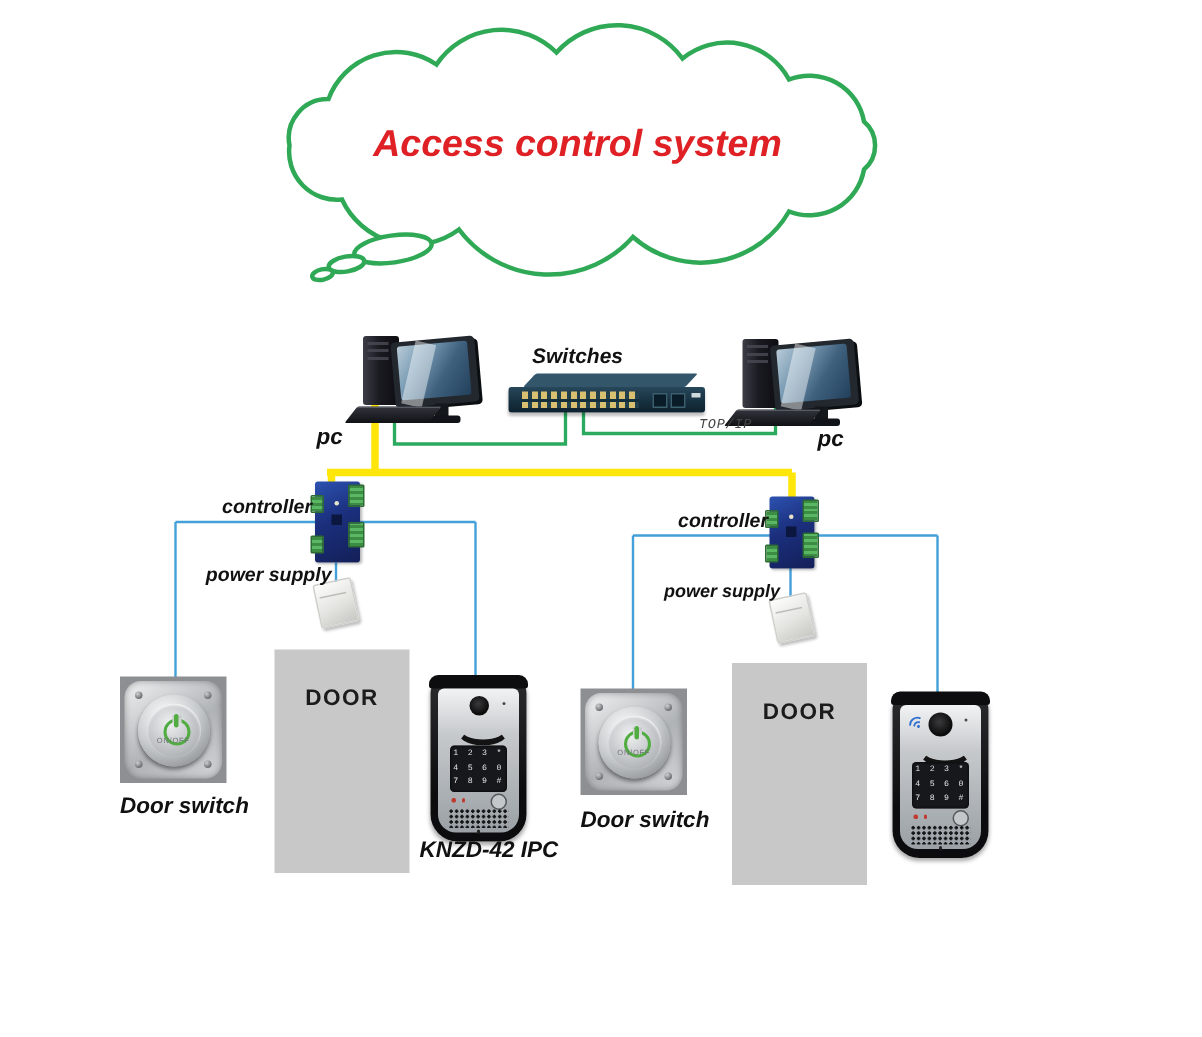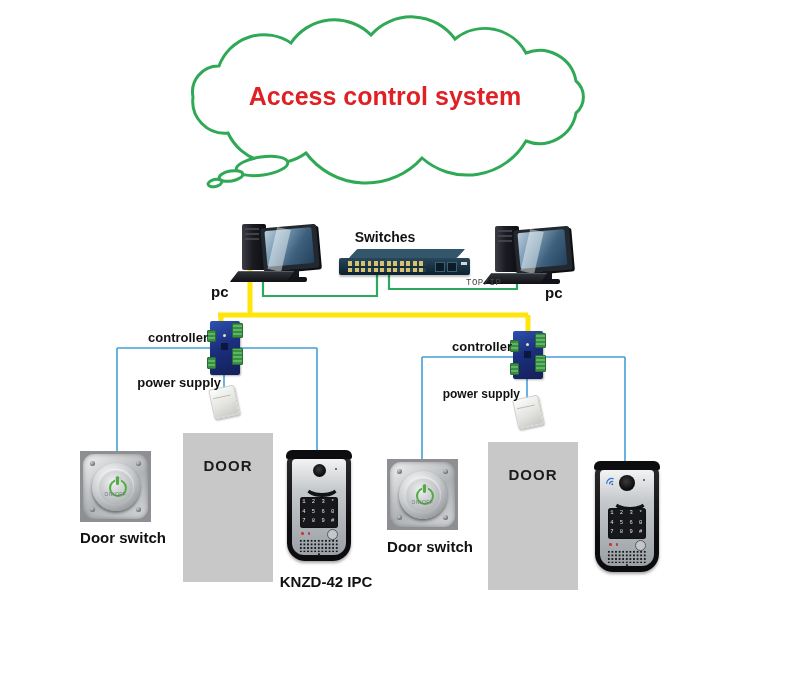--- a/index.html
+++ b/index.html
@@ -1,20 +1,20 @@
 <!DOCTYPE html>
 <html><head>
 <meta charset="utf-8">
 <style>
   html,body{margin:0;padding:0;background:#fff;}
   #stage{position:relative;width:801px;height:691px;background:#ffffff;overflow:hidden;
          font-family:"Liberation Sans",sans-serif;}
   svg.layer{position:absolute;left:0;top:0;z-index:1;}
   .dev{position:absolute;z-index:2;}
-  .lbl{position:absolute;z-index:3;font-weight:bold;color:#111;white-space:nowrap;}
+  .lbl{position:absolute;z-index:3;font-weight:bold;color:#111;white-space:nowrap;font-style:italic;}
 
   
   .pc{width:96px;height:64px;}
   .pc .tower{position:absolute;left:14px;top:0;width:24px;height:46px;border-radius:2px;
     background:linear-gradient(90deg,#3d3d47,#1a1a21 45%,#0d0d12);}
   .pc .tower:after{content:"";position:absolute;left:3px;top:4px;width:14px;height:12px;
     background:repeating-linear-gradient(#4a4a55 0 2px,transparent 2px 5px);opacity:.8;}
   .pc .monitor{position:absolute;left:34px;top:2px;width:56px;height:44px;border-radius:3px;
     background:#23282e;transform:rotate(-5deg);box-shadow:2px 2px 0 #0c0f12;}
   .pc .screen{position:absolute;left:4px;top:3px;right:5px;bottom:5px;border-radius:2px;
@@ -298,14 +298,14 @@
   <div class="lbl" style="left:339px;top:229px;width:92px;text-align:center;font-size:14px;">Switches</div>
   <div class="lbl" style="left:211px;top:283px;font-size:15px;">pc</div>
   <div class="lbl" style="left:545px;top:284px;font-size:15px;">pc</div>
   <div class="lbl" style="left:466px;top:278px;font-size:9px;font-weight:normal;color:#454545;font-family:'Liberation Mono',monospace;letter-spacing:.5px;">TOP/IP</div>
   <div class="lbl" style="left:130px;top:330px;width:78px;text-align:right;font-size:13px;">controller</div>
   <div class="lbl" style="left:434px;top:339px;width:78px;text-align:right;font-size:13px;">controller</div>
   <div class="lbl" style="left:133px;top:375px;width:88px;text-align:right;font-size:13px;">power supply</div>
   <div class="lbl" style="left:434px;top:387px;width:86px;text-align:right;font-size:12px;">power supply</div>
   <div class="lbl" style="left:63px;top:529px;width:120px;text-align:center;font-size:15px;">Door switch</div>
   <div class="lbl" style="left:370px;top:538px;width:120px;text-align:center;font-size:15px;">Door switch</div>
-  <div class="lbl" style="left:256px;top:558px;width:140px;text-align:center;font-size:15px;margin-top:15px;">KNZD-42 IPC</div>
+  <div class="lbl" style="left:256px;top:558px;width:140px;text-align:center;font-size:15px;">KNZD-42 IPC</div>
 </div>
 
 </body></html>

